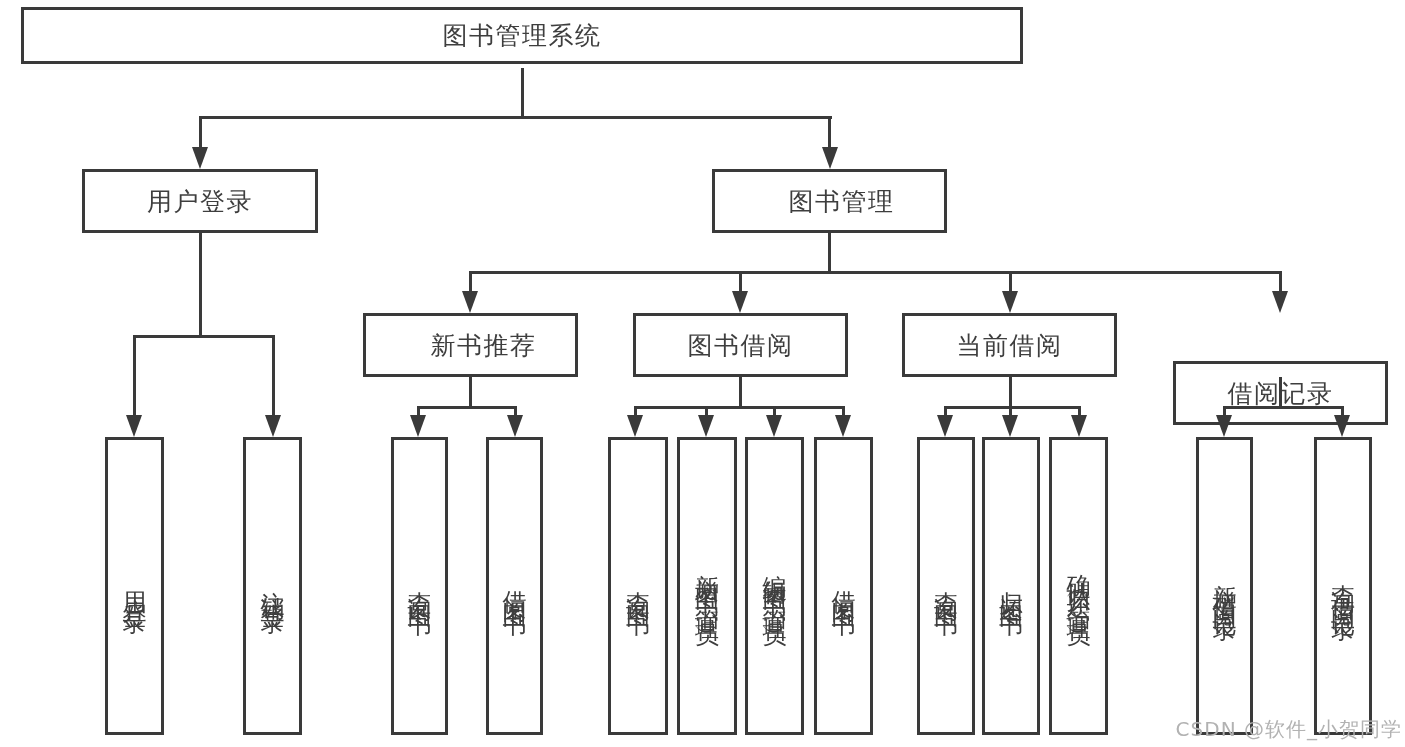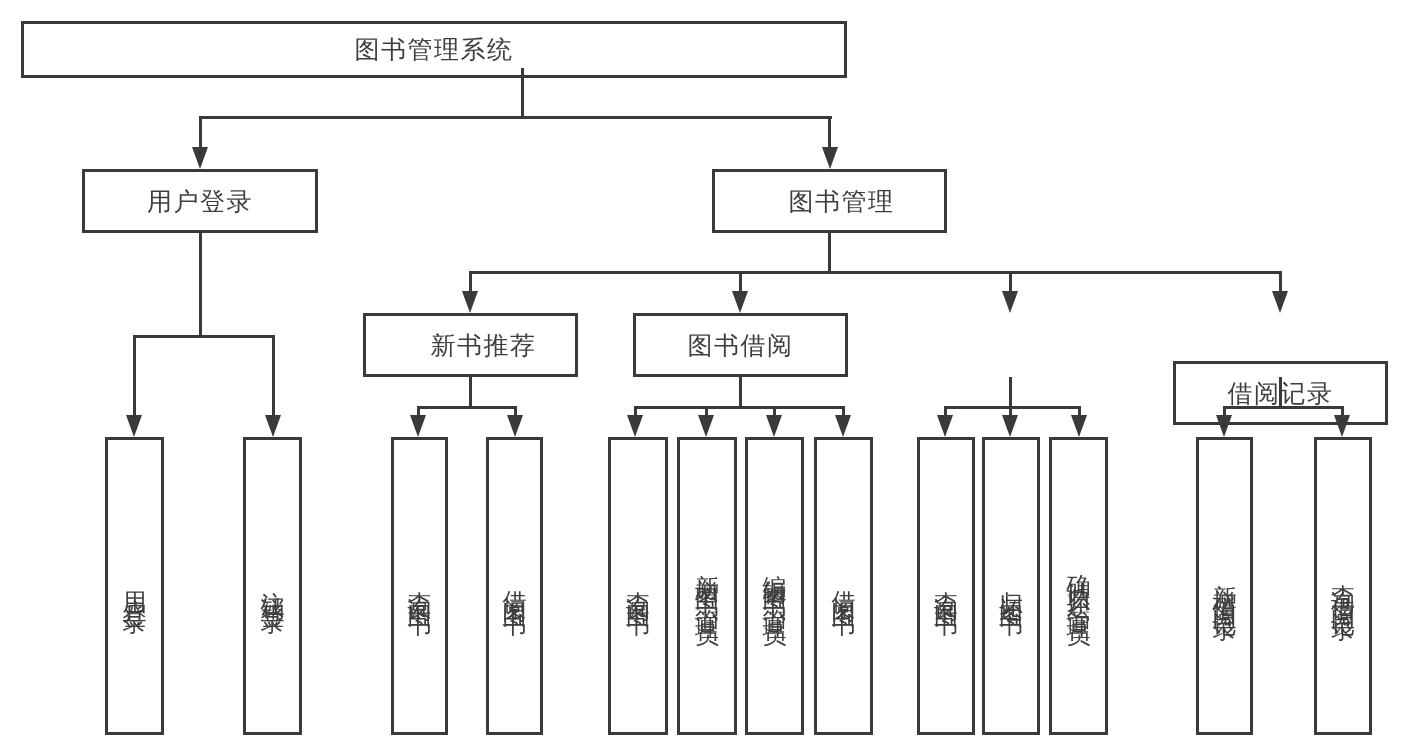--- a/index.html
+++ b/index.html
@@ -33,21 +33,21 @@
   .watermark{
     position:absolute;top:716px;right:3px;color:var(--wm);
     font-size:20px;letter-spacing:1px;z-index:5;white-space:nowrap;
   }
 </style>
 </head>
 <body>
 
 <div id="canvas">
 
-  <div class="box" style="left:21px;top:21px;width:826px;height:57px;">
+  <div class="box" style="left:21px;top:7px;width:1002px;height:57px;">
     <span>图书管理系统</span>
   </div>
 
   <div class="vl" style="left:520.5px;top:68px;height:50px;"></div>
   <div class="hl" style="left:198.5px;top:116px;width:633px;"></div>
   <div class="vl" style="left:198.5px;top:118px;height:32px;"></div>
   <div class="ar" style="left:192px;top:147px;"></div>
   <div class="vl" style="left:828px;top:118px;height:32px;"></div>
   <div class="ar" style="left:821.5px;top:147px;"></div>
 
@@ -74,20 +74,23 @@
   <div class="vl" style="left:1008.5px;top:274px;height:19px;"></div>
   <div class="ar" style="left:1002px;top:291px;"></div>
   <div class="vl" style="left:1278.5px;top:274px;height:19px;"></div>
   <div class="ar" style="left:1272px;top:291px;"></div>
 
   <div class="box" style="left:363px;top:313px;width:215px;height:64px;padding-left:26px;">
     <span>新书推荐</span>
   </div>
   <div class="box" style="left:633px;top:313px;width:215px;height:64px;">
     <span>图书借阅</span>
+  </div>
+  <div class="box" style="left:902px;top:313px;width:215px;height:64px;">
+    <span>当前借阅</span>
   </div>
   <div class="box" style="left:1173px;top:313px;width:215px;height:64px;margin-top:48px;">
     <span>借阅记录</span>
   </div>
 
   <div class="vl" style="left:468.5px;top:377px;height:32px;"></div>
   <div class="hl" style="left:416.5px;top:406px;width:100px;"></div>
   <div class="vl" style="left:416.5px;top:408px;height:9px;"></div>
   <div class="ar" style="left:410px;top:415px;"></div>
   <div class="vl" style="left:513.5px;top:408px;height:9px;"></div>
@@ -157,14 +160,15 @@
     <span>确认归还（管理员）</span>
   </div>
 
   <div class="box leaf" style="left:1196px;top:437px;width:57px;height:298px;">
     <span>新增借阅记录</span>
   </div>
   <div class="box leaf" style="left:1314px;top:437px;width:58px;height:298px;">
     <span>查询借阅记录</span>
   </div>
 
+  <div class="watermark">CSDN @软件_小贺同学</div>
 
 </div>
 
 </body></html>

